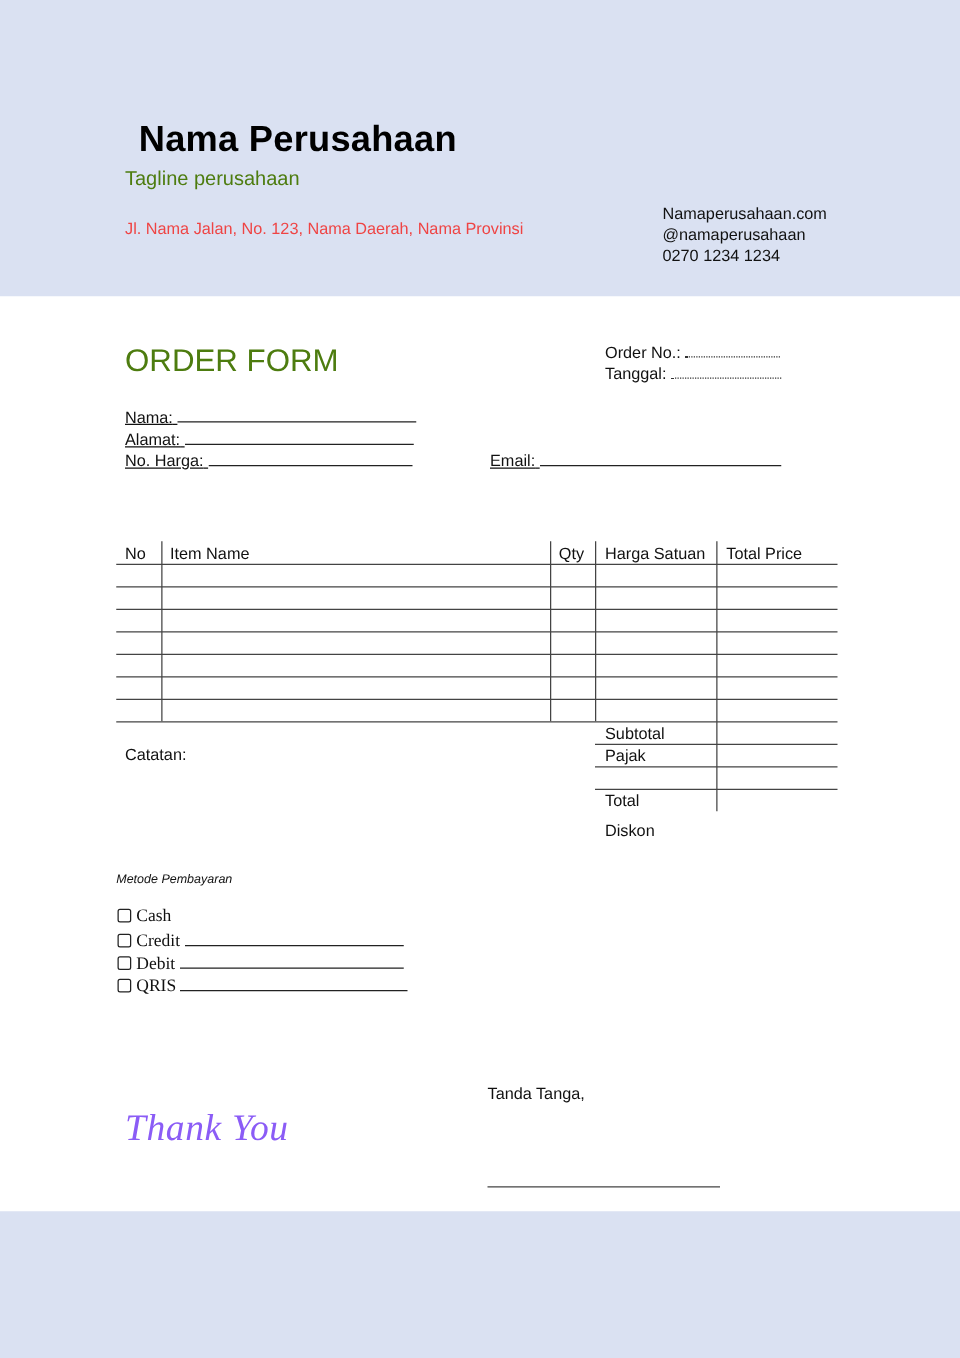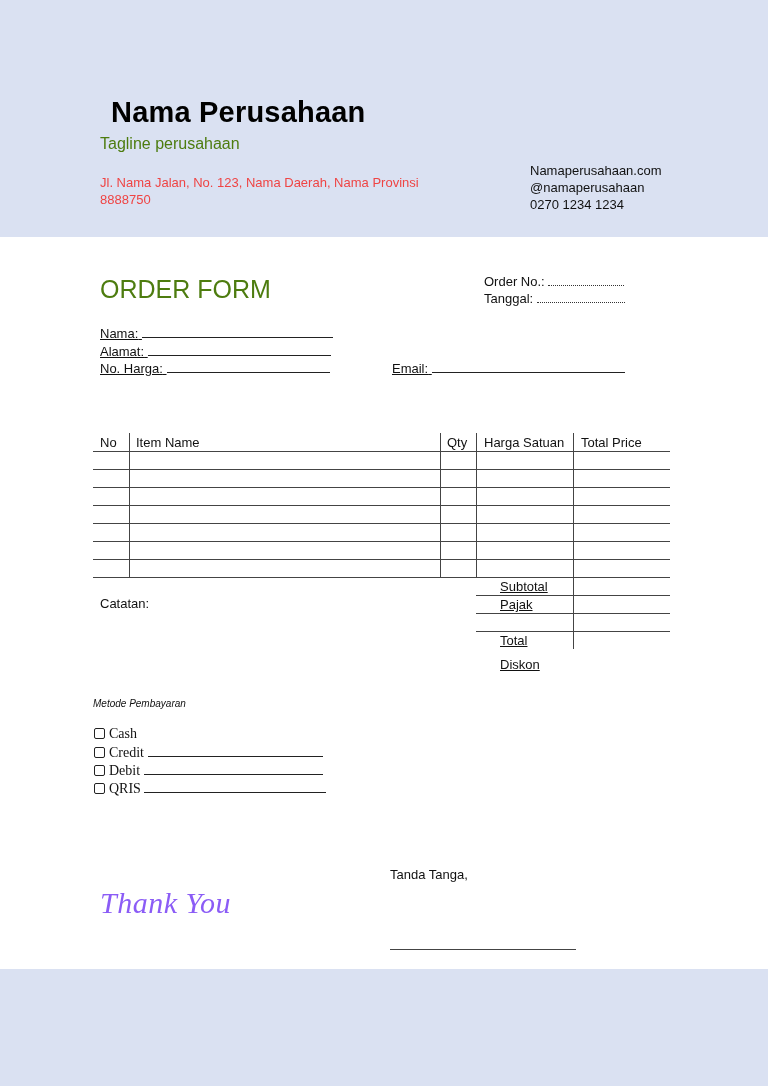--- a/index.html
+++ b/index.html
@@ -17,34 +17,33 @@
     .address { left: 100px; top: 174px; font-size: 13px; line-height: 17px; color: #ef4444; }
     .contact { left: 530px; top: 162px; font-size: 13px; line-height: 17px; color: #111; }
     .form-title { left: 100px; top: 275px; font-size: 25px; color: #4d7c0f; }
     .meta { left: 484px; top: 273px; font-size: 13px; line-height: 17px; }
     .dots { display: inline-block; border-bottom: 1px dotted #333; height: 10px; vertical-align: baseline; }
     .field { font-size: 13px; position: absolute; text-decoration: underline; }
     .uline { display: inline-block; border-bottom: 1px solid #222; height: 12px; vertical-align: baseline; }
     .hline { position: absolute; height: 0; border-top: 1px solid #444; }
     .vline { position: absolute; width: 0; border-left: 1px solid #444; }
     .th { position: absolute; font-size: 13px; top: 435px; }
-    .sum-label { position: absolute; left: 500px; font-size: 13px; text-decoration: underline; }
+    .sum-label { position: absolute; left: 484px; font-size: 13px; }
     .pay-item { position: absolute; left: 94px; font-family: "Liberation Serif", "DejaVu Serif", serif; font-size: 14px; }
     .checkbox { display: inline-block; width: 9px; height: 9px; border: 1px solid #222; border-radius: 2px; margin-right: 4px; vertical-align: -1px; }
     .thank-you { left: 100px; top: 886px; font-family: "Liberation Serif", "DejaVu Serif", serif; font-style: italic; font-size: 30px; color: #8b5cf6; letter-spacing: 0.5px; }
   </style>
 </head>
 <body>
 
 <div class="band header-band"></div>
 <div class="abs company-name">Nama Perusahaan</div>
 <div class="abs tagline">Tagline perusahaan</div>
 <div class="abs address">
   <div>Jl. Nama Jalan, No. 123, Nama Daerah, Nama Provinsi</div>
-  <div>8888750</div>
 </div>
 <div class="abs contact">
   <div>Namaperusahaan.com</div>
   <div>@namaperusahaan</div>
   <div>0270 1234 1234</div>
 </div>
 
 <div class="abs form-title">ORDER FORM</div>
 <div class="abs meta">
   <div>

